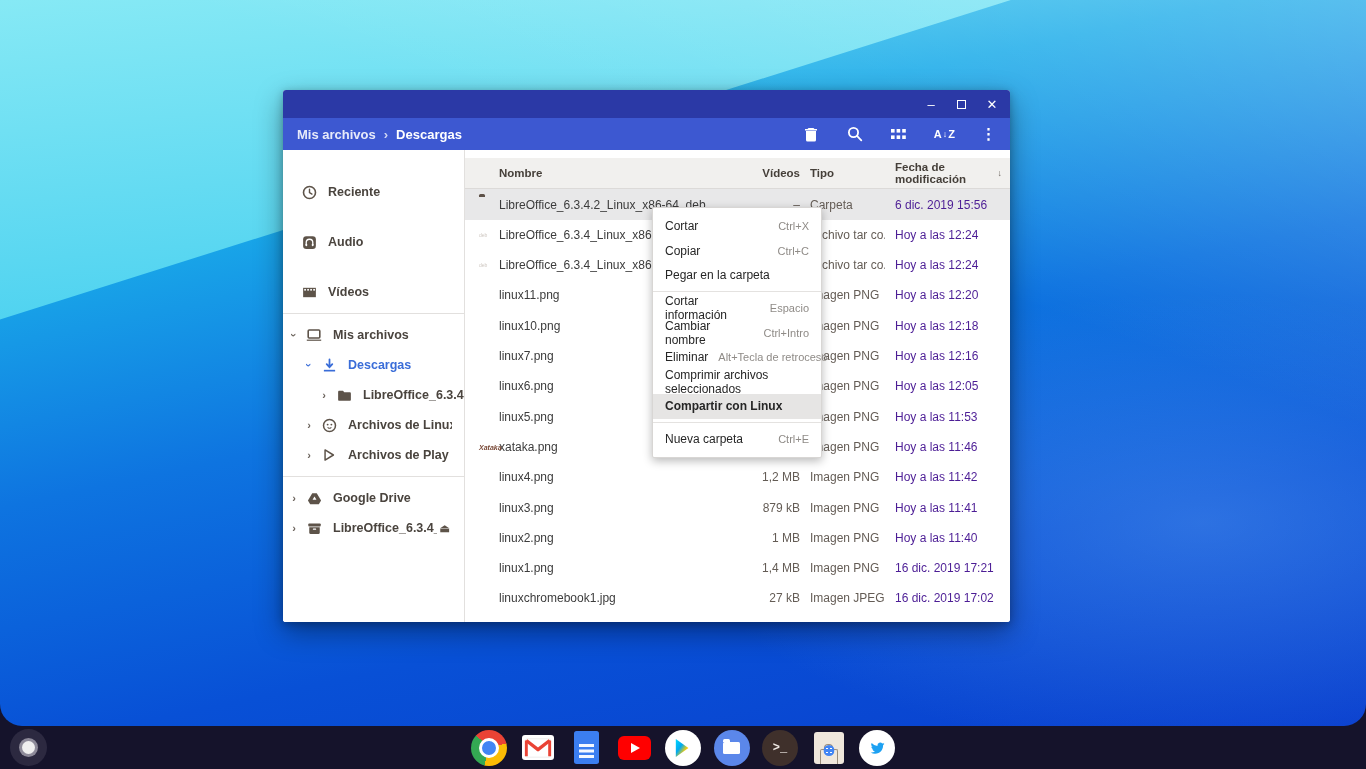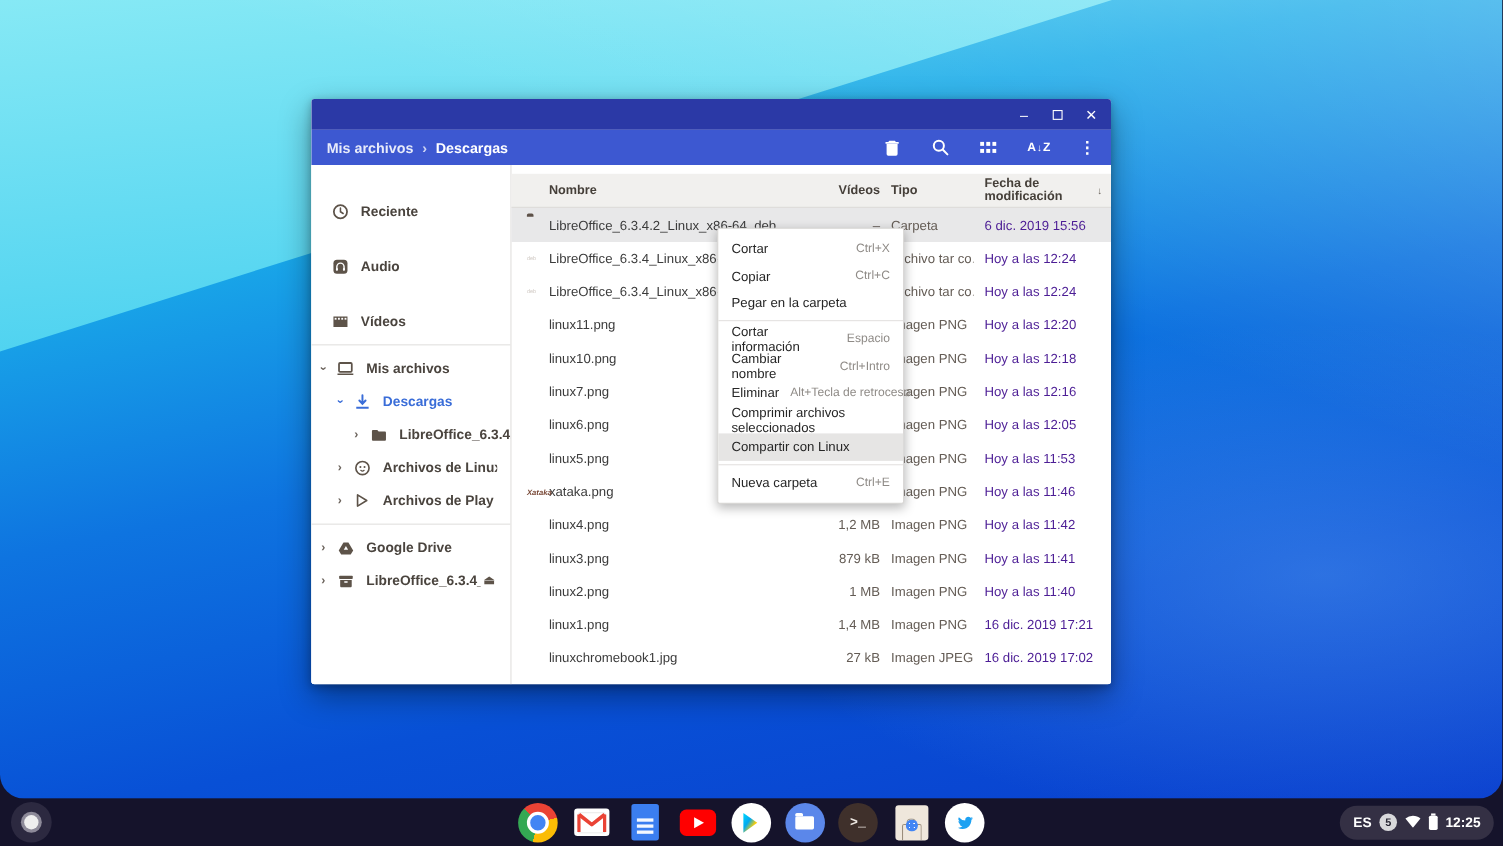--- a/index.html
+++ b/index.html
@@ -100,21 +100,21 @@
     transform:translateY(4px); }
   .i-jpg { width:13px; height:17px; background:#594d4c; border-radius:5px; margin-top:0; }
 
   
   .ctxmenu { position:absolute; left:369px; top:117px; width:170px; background:#fff;
     border:1px solid #d8d6d4; border-radius:2px; padding:6px 0;
     box-shadow:0 3px 10px rgba(0,0,0,.28); z-index:10; }
   .mi { height:24.6px; padding:0 12px; display:flex; align-items:center; justify-content:space-between;
     font-size:12px; color:#262626; cursor:default; }
   .mi .shortcut { color:#8f8b87; font-size:11px; margin-left:10px; white-space:nowrap; }
-  .mi.hover { background:#e6e5e4; }
+  .mi.hover { background:#e6e5e4;font-weight:bold; }
   .mdiv { height:1px; background:#e4e2e0; margin:3.5px 0; }
 
   
   .shelf { position:absolute; left:0; bottom:0; width:1366px; height:43px; }
   .launcher { position:absolute; left:10px; top:3px; width:37px; height:37px; border-radius:50%;
     background:#2c2940; display:flex; align-items:center; justify-content:center; }
   .launcher-ring { width:13px; height:13px; border-radius:50%; background:#efefef;
     box-shadow:0 0 0 3px #8d8a99; }
   .shelf-apps { position:absolute; left:50%; top:50%; transform:translate(-50%,-50%);
     display:flex; align-items:center; gap:12.5px; }
@@ -590,25 +590,14 @@
       <span class="ic-circle tw-ball">
         <svg width="20" height="20" viewBox="0 0 32 32">
             <path fill="#1da1f2" d="M28 9.3c-.8.4-1.7.7-2.6.8a4.5 4.5 0 0 0 2-2.5c-.9.5-1.9.9-2.9 1.1a4.5 4.5 0 0 0-7.8 3.1c0 .4 0 .7.1 1a12.8 12.8 0 0 1-9.3-4.7 4.5 4.5 0 0 0 1.4 6 4.4 4.4 0 0 1-2-.6v.1c0 2.2 1.5 4 3.6 4.4a4.6 4.6 0 0 1-2 .1 4.5 4.5 0 0 0 4.2 3.1A9 9 0 0 1 6 23.1a12.7 12.7 0 0 0 6.9 2c8.3 0 12.8-6.9 12.8-12.8v-.6c.9-.6 1.7-1.4 2.3-2.4z"></path>
           </svg>
       </span>
       <span class="run-dash"></span>
     </div>
 
   </div>
 
-  <div class="tray">
-    <span>ES</span>
-    <span class="badge">5</span>
-    <span>
-      <svg width="15" height="12" viewBox="0 0 16 13">
-          <path fill="#fff" d="M8 13 .6 3.8A12 12 0 0 1 8 1.2c2.8 0 5.4 1 7.4 2.6L8 13z"></path>
-        </svg>
-    </span>
-    <span class="battery"></span>
-    <span>12:25</span>
-  </div>
 
 </div>
 
 </body></html>

